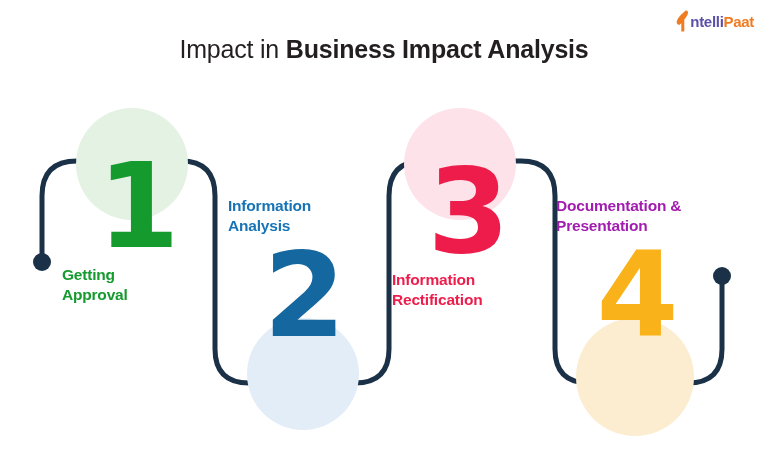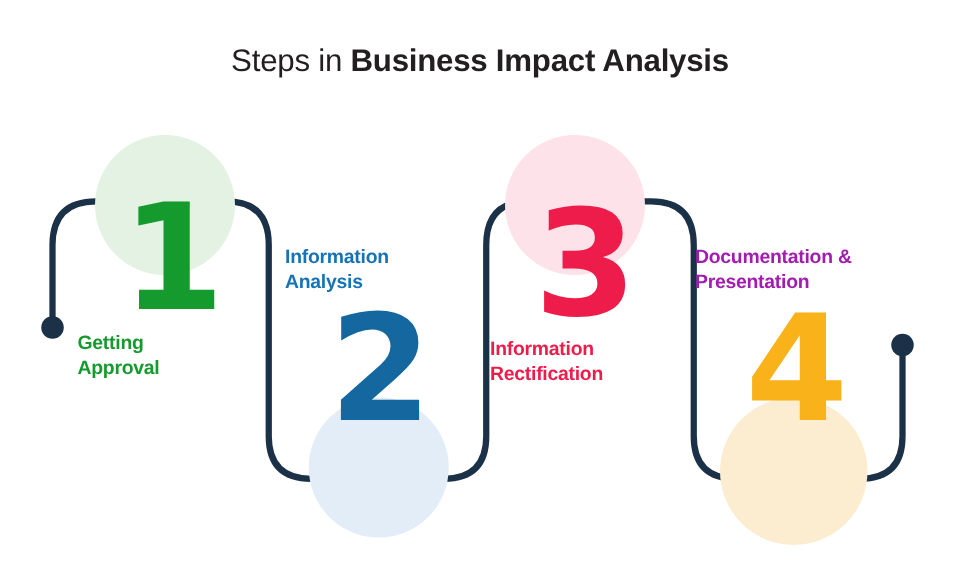--- a/index.html
+++ b/index.html
@@ -112,23 +112,33 @@
   
   #step4 { left: 556px; top: 196px; width: 160px; }
   #step4 .bignum { color: #f9b219; }
   #step4 .steplabel { color: #a21caf; margin-bottom: 8px; }
 </style>
 </head>
 <body>
 
 <div id="canvas">
 
+  <div id="logo">
+    <span class="logo-mark">
+      <svg width="14" height="22" viewBox="0 0 14 22" xmlns="http://www.w3.org/2000/svg">
+        <path d="M9.5 0.5 C7 3 4 5.5 2 8.5 C0.5 10.8 0.2 13 1.6 14.2 C2.8 15.2 4.4 14.6 5.3 13.2 L5.3 21.5 L8.3 21.5 L8.3 9.5 C9.6 8 11 6 11.8 4 C12.6 2.1 11.6 0.2 9.5 0.5 Z" fill="#f07c22"></path>
+      </svg>
+    </span>
+    <span class="logo-text">
+      <span class="lt-a">ntelli</span><span class="lt-b">Paat</span>
+    </span>
+  </div>
 
   <div id="title">
-    <span class="t-light">Steps in </span><span class="t-bold">Business Impact Analysis</span>
+    <span class="t-light">Impact in </span><span class="t-bold">Business Impact Analysis</span>
   </div>
 
   <div class="blob" style="left:76px; top:108px; width:112px; height:112px; background:#e4f2e4;"></div>
   <div class="blob" style="left:247px; top:318px; width:112px; height:112px; background:#e3edf7;"></div>
   <div class="blob" style="left:404px; top:108px; width:112px; height:112px; background:#fde3e9;"></div>
   <div class="blob" style="left:576px; top:318px; width:118px; height:118px; background:#fcedd0;"></div>
 
   <svg id="ribbon" viewBox="0 0 768 450" xmlns="http://www.w3.org/2000/svg">
     <path d="
         M 42 262

